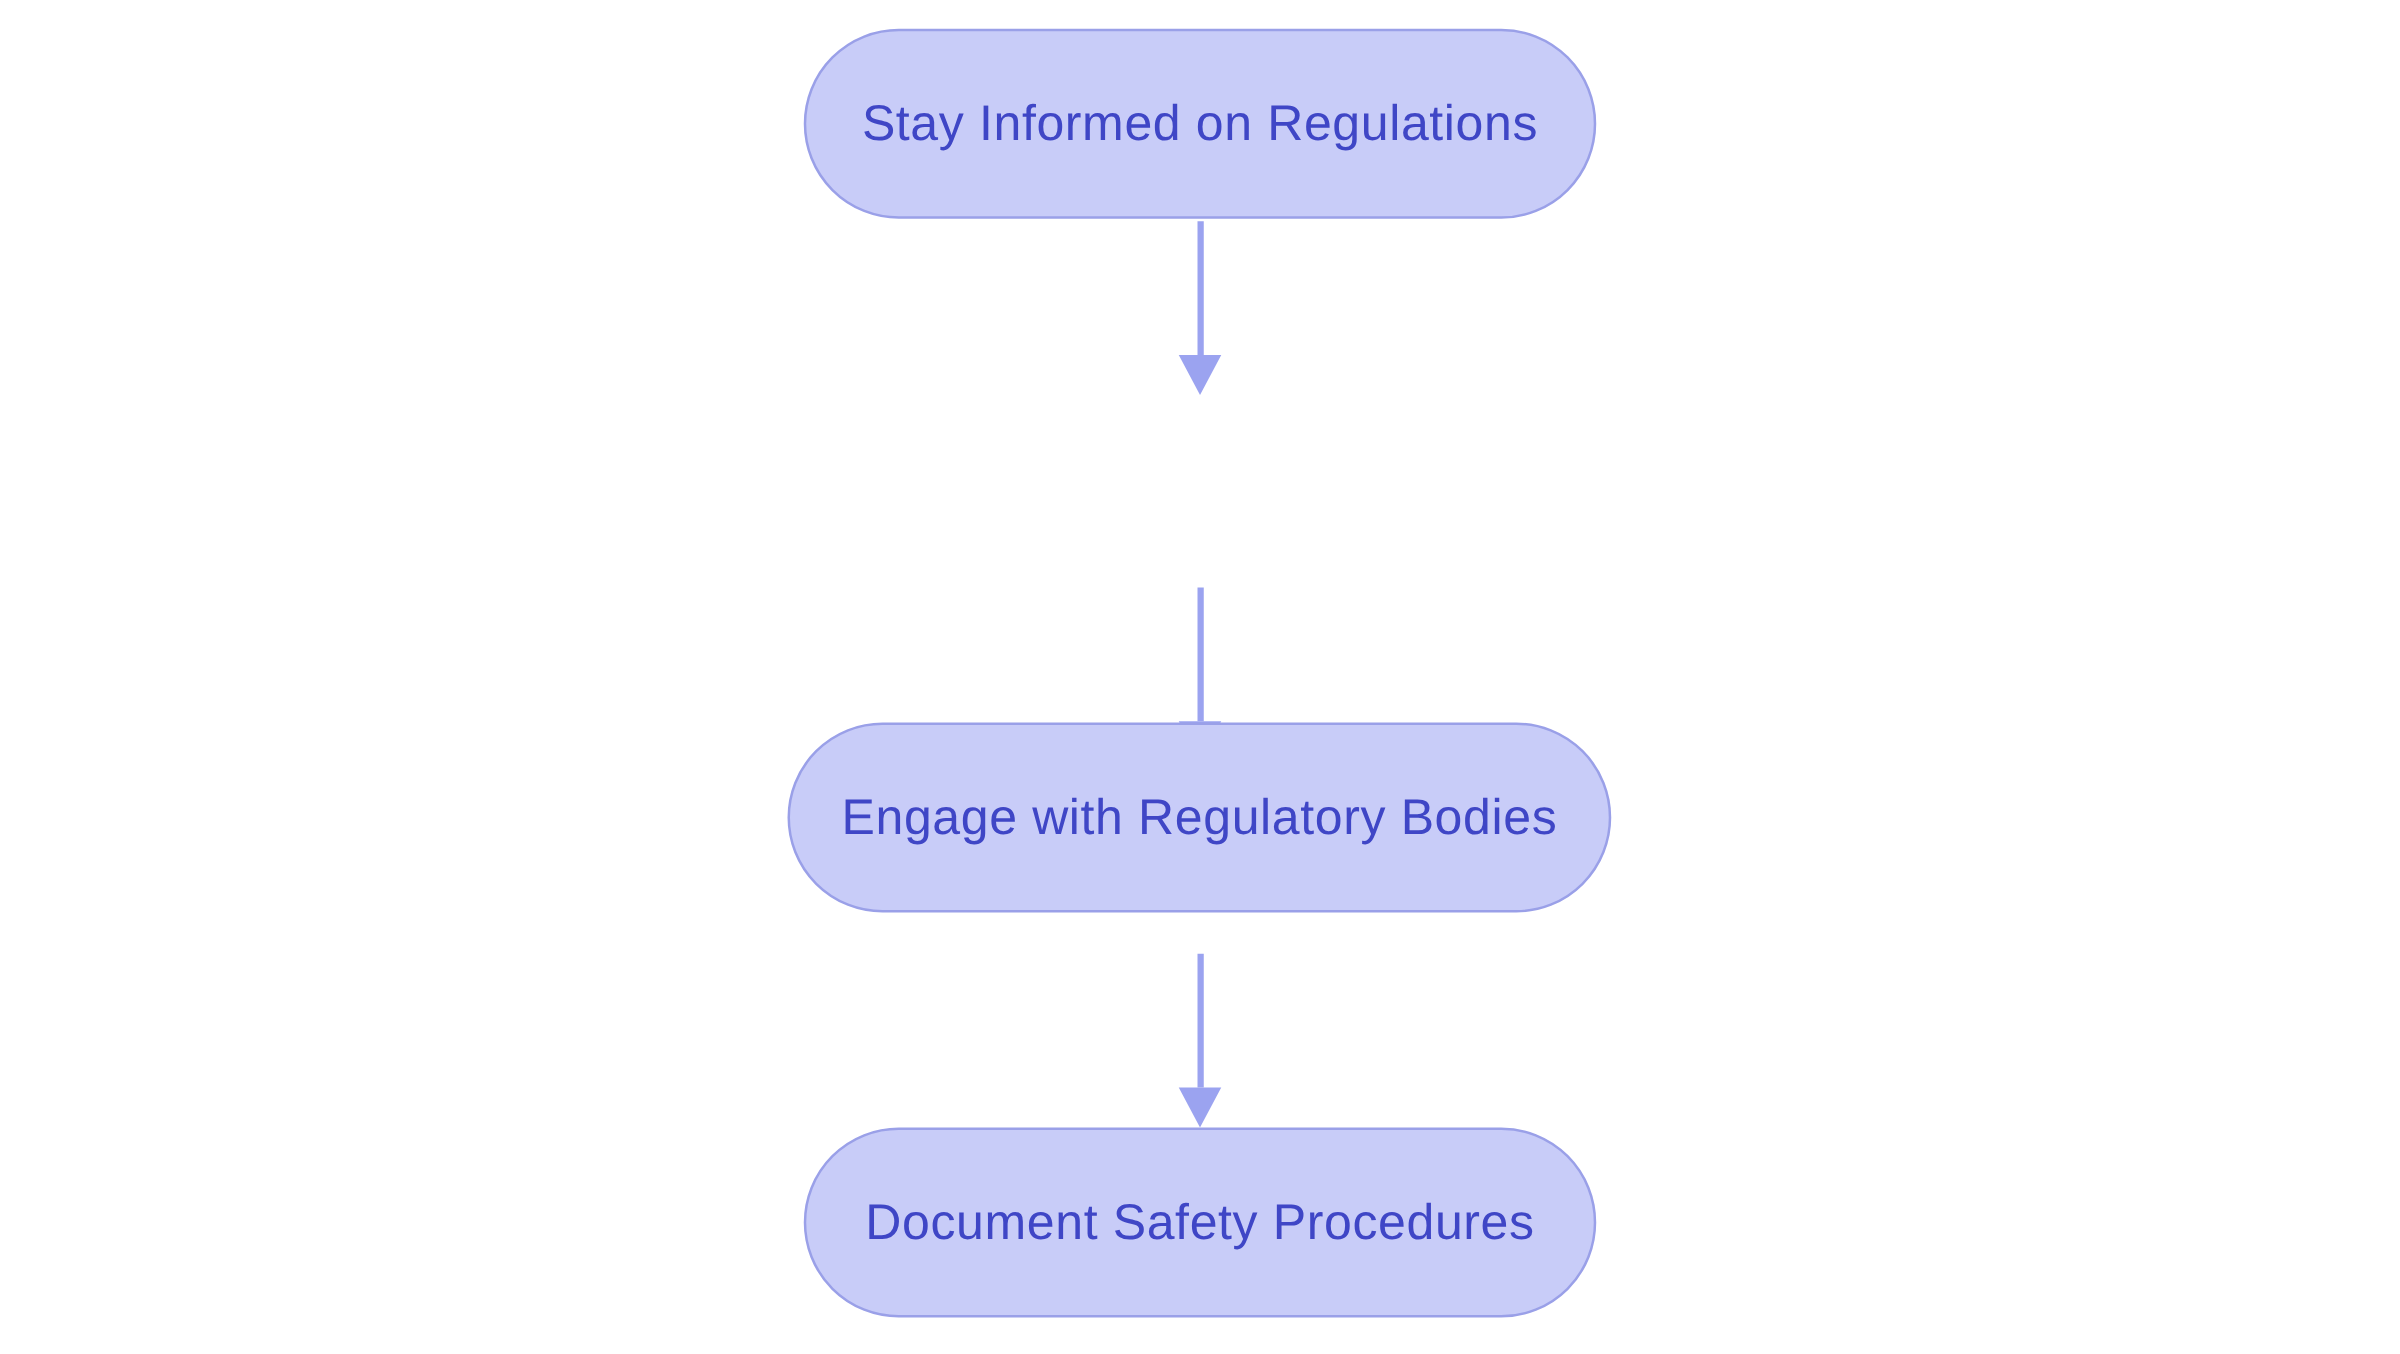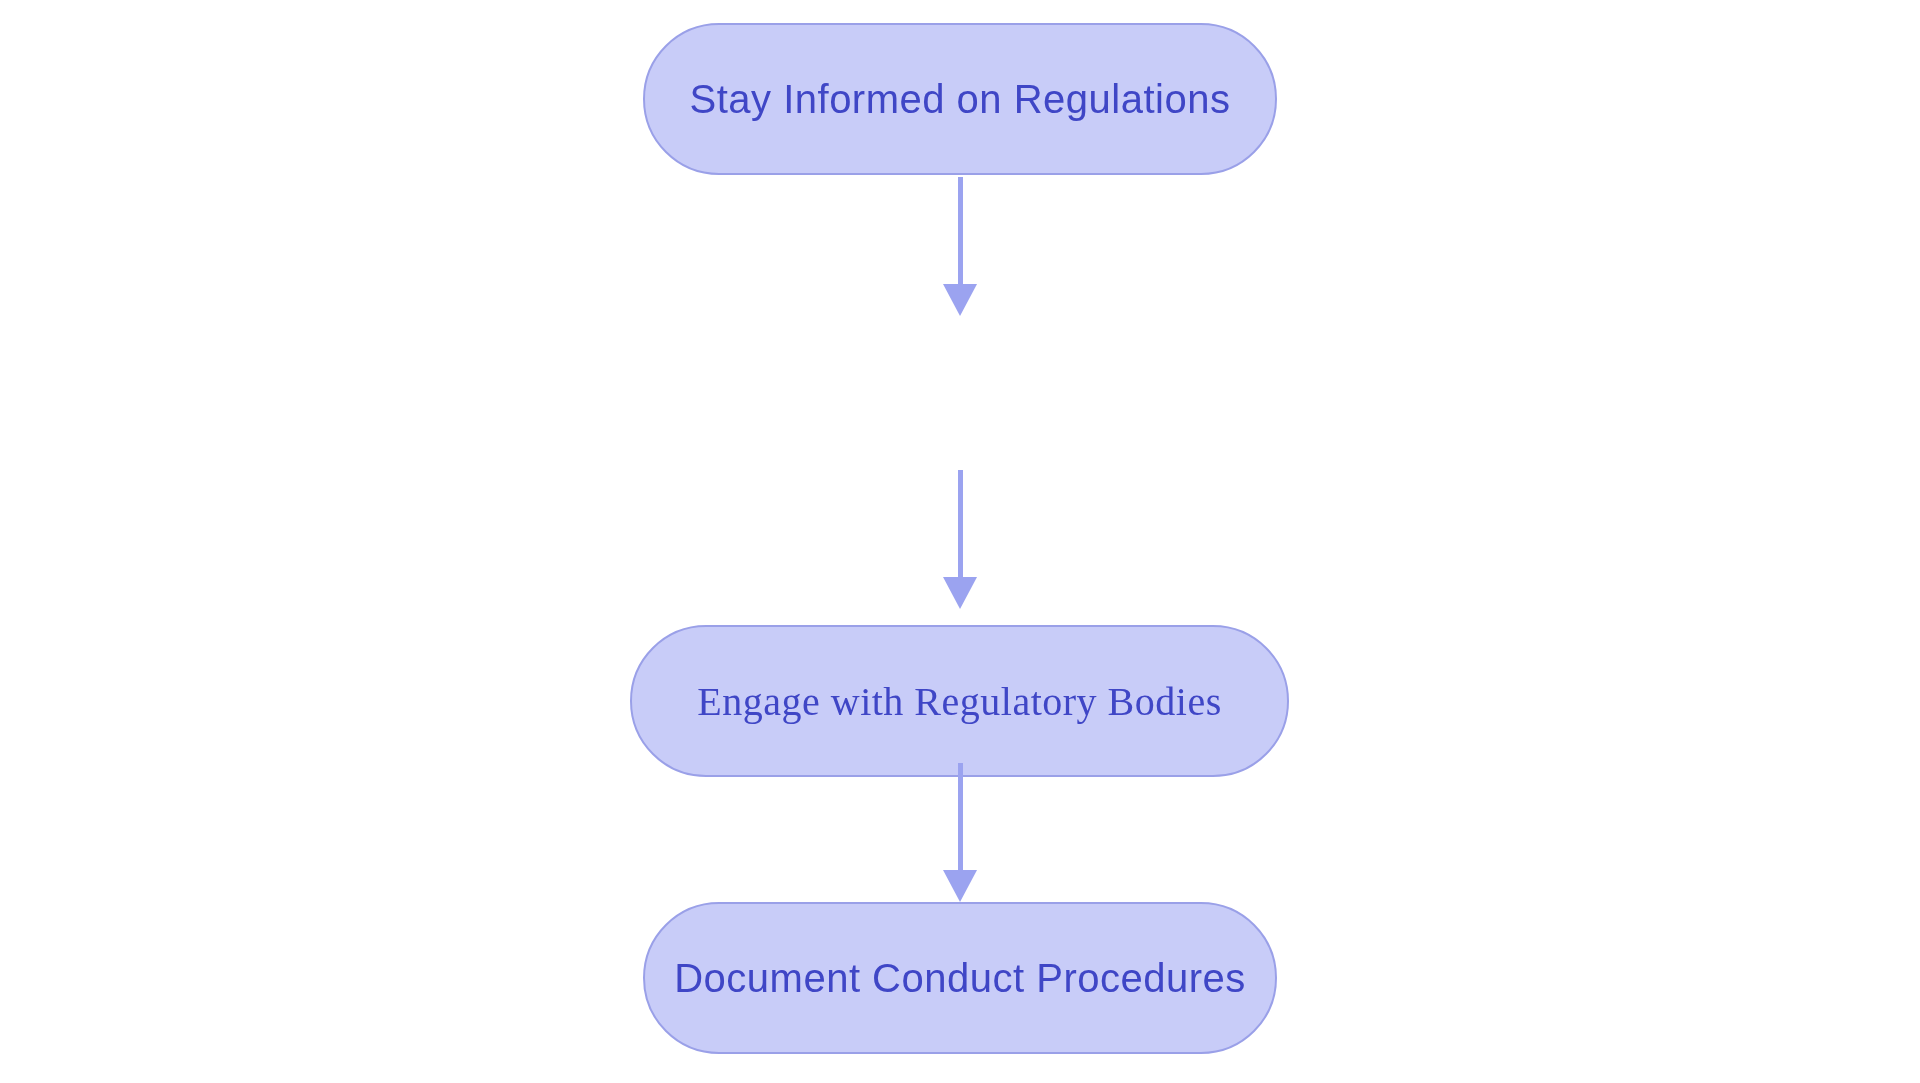--- a/index.html
+++ b/index.html
@@ -29,21 +29,21 @@
   }
   .node-label {
     font-size: 40px;
     font-weight: 400;
     letter-spacing: 0.5px;
     color: var(--node_text, #3f46c6);
     white-space: nowrap;
   }
   .node1 { left: 643px; top: 23px;  width: 634px; }
   .node2 { left: 696px; top: 316px; width: 529px; }
-  .node3 { left: 630px; top: 625px; width: 659px; font-family: Liberation Serif, serif; }
+  .node3 { left: 630px; top: 578px; width: 659px; }
   .node4 { left: 643px; top: 902px; width: 634px; }
 
   .arrow {
     position: absolute;
     left: 943px;
     width: 34px;
     height: 139px;
     display: flex;
     flex-direction: column;
     align-items: center;
@@ -87,16 +87,16 @@
   <div class="node node3">
     <span class="node-label">Engage with Regulatory Bodies</span>
   </div>
 
   <div class="arrow arrow3">
     <div class="arrow-shaft"></div>
     <div class="arrow-head"></div>
   </div>
 
   <div class="node node4">
-    <span class="node-label">Document Conduct Procedures</span>
+    <span class="node-label">Document Safety Procedures</span>
   </div>
 
 </div>
 
 </body></html>

